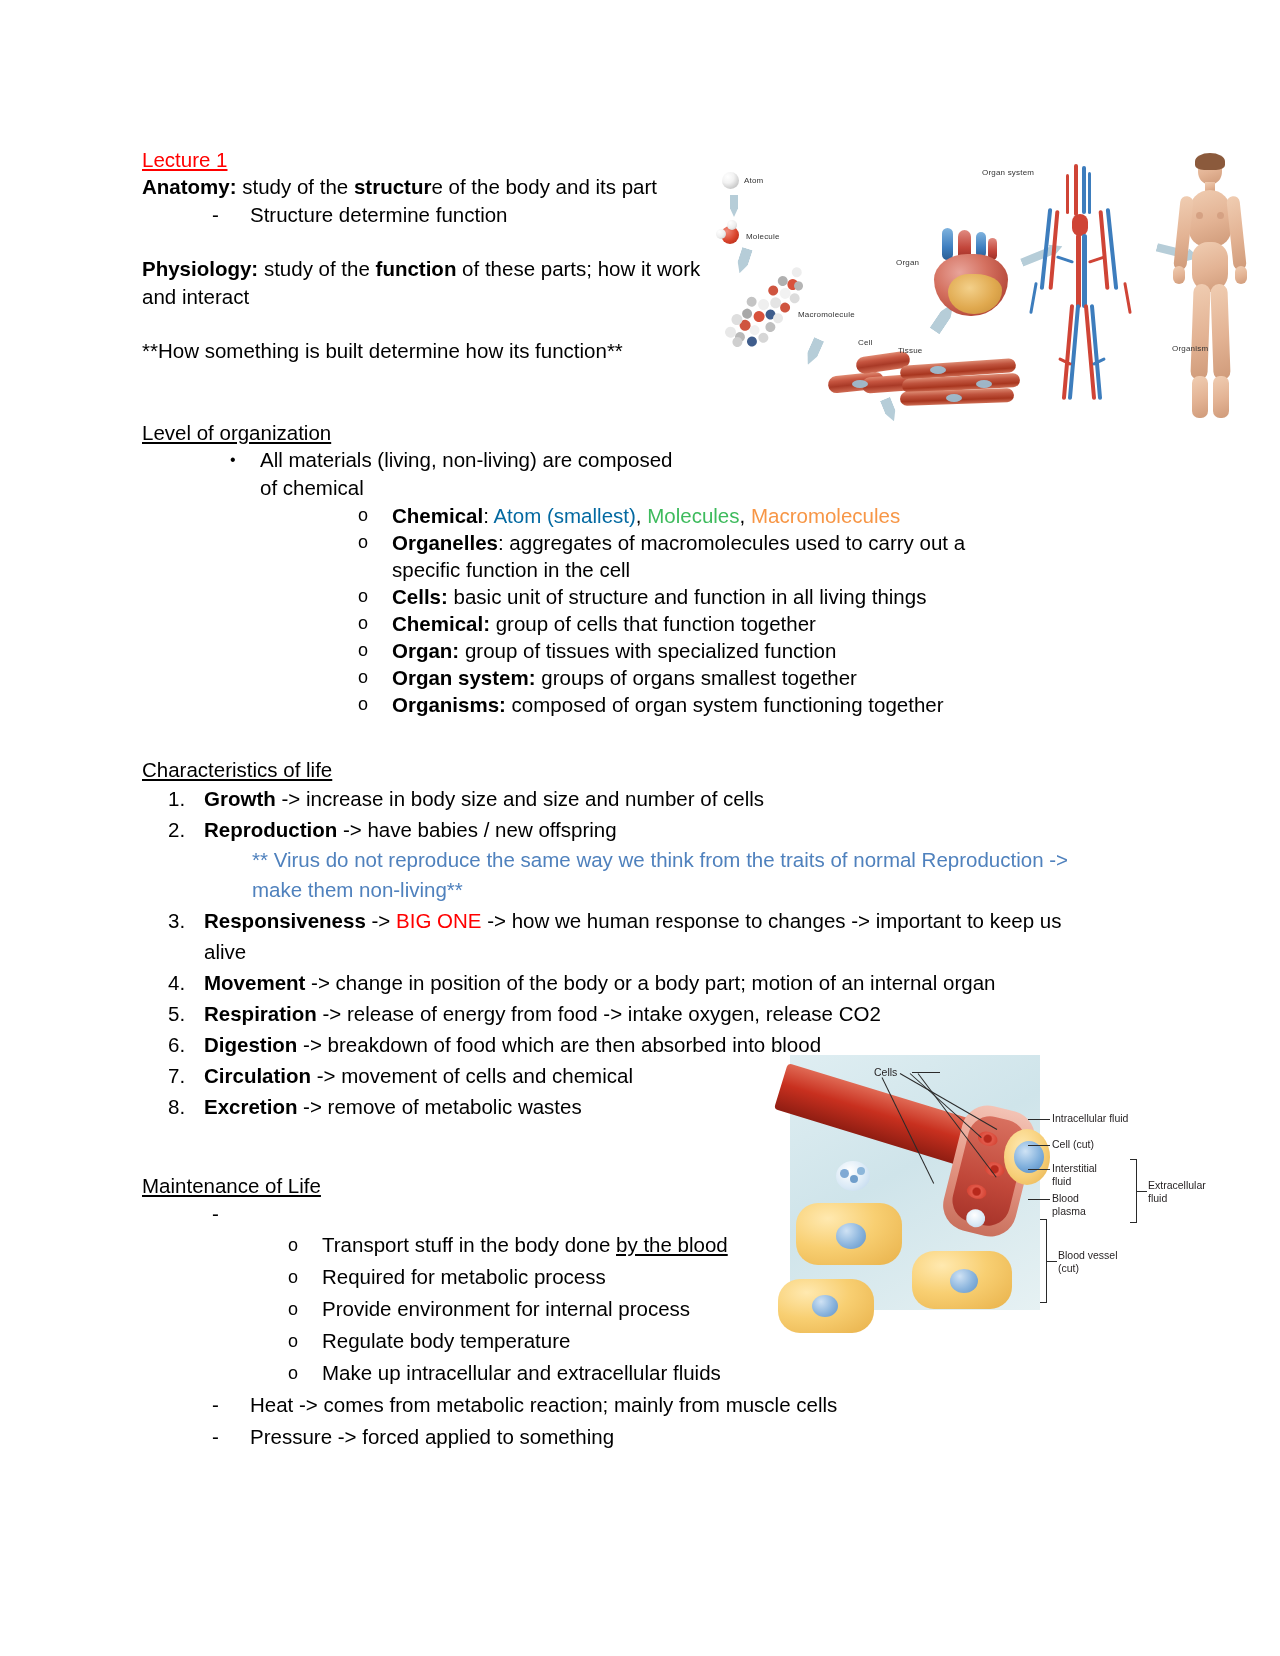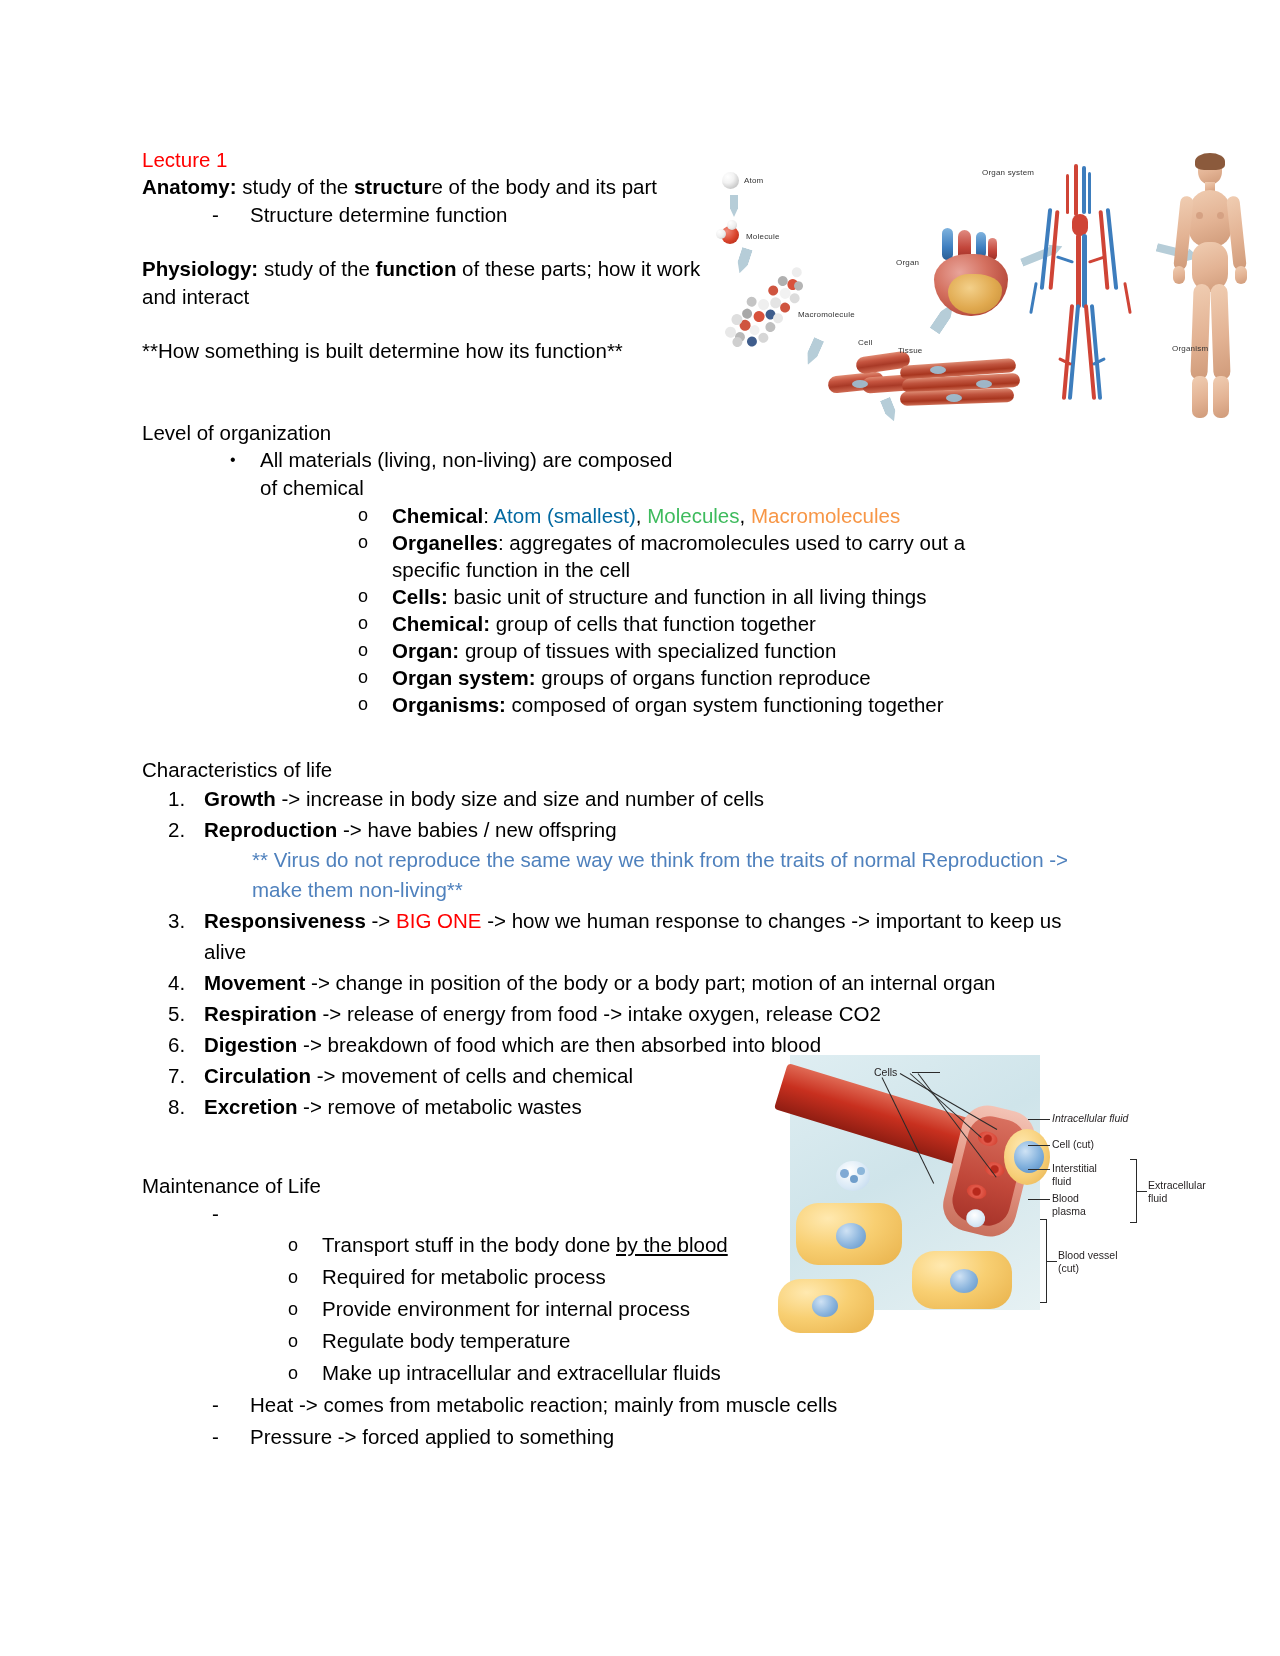--- a/index.html
+++ b/index.html
@@ -25,20 +25,21 @@
   .text-col {
     position: absolute;
     left: 142px;
     top: 146px;
     width: 960px;
   }
 
   .heading {
     font-size: 20.5px;
     line-height: 27px;
+    text-decoration: underline;
     text-underline-offset: 2px;
     margin: 0;
     font-weight: normal;
   }
   .heading.red { color: #ff0000; }
 
   .para {
     font-size: 20.5px;
     line-height: 27.5px;
     margin: 0;
@@ -356,21 +357,21 @@
       <span class="body"><span class="b">Chemical:</span><span> group of cells that function together</span></span>
     </div>
 
     <div class="o-row">
       <span class="mark">o</span>
       <span class="body"><span class="b">Organ:</span><span> group of tissues with specialized function</span></span>
     </div>
 
     <div class="o-row">
       <span class="mark">o</span>
-      <span class="body"><span class="b">Organ system:</span><span> groups of organs function reproduce</span></span>
+      <span class="body"><span class="b">Organ system:</span><span> groups of organs smallest together</span></span>
     </div>
 
     <div class="o-row">
       <span class="mark">o</span>
       <span class="body"><span class="b">Organisms:</span><span> composed of organ system functioning together</span></span>
     </div>
 
     <div style="height:38px"></div>
 
     <div class="heading">Characteristics of life</div>
@@ -617,21 +618,21 @@
     </div>
 
     <div class="fl-label" style="left:84px; top:11px;">Cells</div>
     <div class="leader" style="left:122px; top:17px; width:28px;"></div>
     <div class="leader" style="left:110px; top:18px; width:112px; transform:rotate(30deg); transform-origin:left center;"></div>
     <div class="leader" style="left:120px; top:18px; width:96px; transform:rotate(42deg); transform-origin:left center;"></div>
     <div class="leader" style="left:128px; top:18px; width:130px; transform:rotate(53deg); transform-origin:left center;"></div>
     <div class="leader" style="left:92px; top:22px; width:118px; transform:rotate(64deg); transform-origin:left center;"></div>
 
     <div class="leader" style="left:238px; top:64px; width:22px;"></div>
-    <div class="fl-label" style="left:262px; top:57px;font-style:italic;">Intracellular fluid</div>
+    <div class="fl-label" style="left:262px; top:57px;">Intracellular fluid</div>
 
     <div class="leader" style="left:238px; top:90px; width:22px;"></div>
     <div class="fl-label" style="left:262px; top:83px;">Cell (cut)</div>
 
     <div class="leader" style="left:238px; top:114px; width:22px;"></div>
     <div class="fl-label" style="left:262px; top:107px;">Interstitial</div>
     <div class="fl-label" style="left:262px; top:120px;">fluid</div>
 
     <div class="leader" style="left:238px; top:144px; width:22px;"></div>
     <div class="fl-label" style="left:262px; top:137px;">Blood</div>

